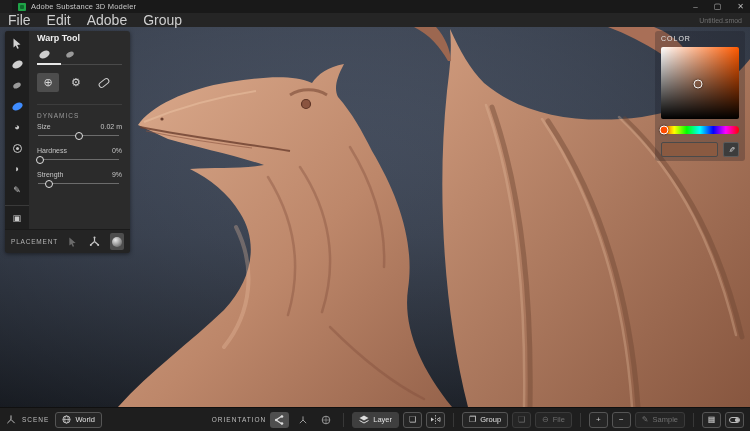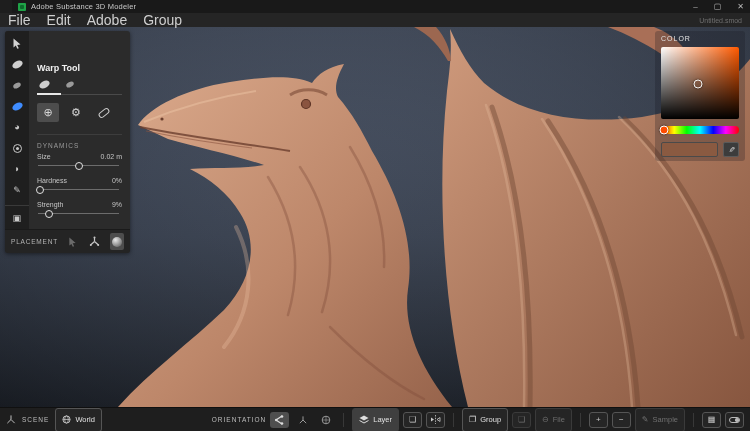--- a/index.html
+++ b/index.html
@@ -36,21 +36,21 @@
   .strip-icon { width:16px; height:14px; display:flex; align-items:center; justify-content:center;
                 color:#c9c9c9; font-size:9px; line-height:1; }
   .blob { width:11px; height:7px; border-radius:50%; background:#cfcfcf; transform:rotate(-28deg); }
   .blob.small { width:8px; height:5px; background:#9a9a9a; }
   .blob.blue { background:#3f8cff; }
   .ring-dot { width:9px; height:9px; border:1.2px solid #c9c9c9; border-radius:50%; position:relative; }
   .ring-dot::after { content:""; position:absolute; left:50%; top:50%; width:3px; height:3px; margin:-1.5px;
                      background:#c9c9c9; border-radius:50%; }
   .strip-save { margin-top:auto; border-top:1px solid #3a3a3a; width:100%; display:flex; justify-content:center;
                 padding-top:5px; }
-  .tool-main { flex:1; padding:2px 8px 4px; display:flex; flex-direction:column;justify-content:flex-end; }
+  .tool-main { flex:1; padding:2px 8px 4px; display:flex; flex-direction:column; }
   .tool-title { font-size:9px; font-weight:bold; color:#f0f0f0; margin-bottom:6px; }
   .tab-row { display:flex; gap:16px; align-items:center; padding:2px 2px 6px; border-bottom:1px solid #4a4a4a; position:relative; }
   .tab-row .indicator { position:absolute; left:0; bottom:-1px; width:24px; height:2px; background:#e8e8e8; }
   .btn-row { display:flex; gap:6px; margin:8px 0 6px; }
   .sq-btn { width:22px; height:19px; border-radius:2px; display:flex; align-items:center; justify-content:center;
             color:#d5d5d5; font-size:11px; }
   .sq-btn.active { background:#4d4d4d; }
   .bandaid { width:12px; height:6px; border:1.2px solid #c9c9c9; border-radius:3px; transform:rotate(-38deg); }
   .section-label { font-size:6.5px; color:#9a9a9a; letter-spacing:1px; margin:6px 0 4px; border-top:1px solid #3d3d3d; padding-top:7px; }
   .slider { margin-bottom:7px; }
@@ -83,21 +83,21 @@
   .picker-btn { width:16px; height:15px; background:#3c3c3c; border:1px solid #5a5a5a; border-radius:2px;
                 display:flex; align-items:center; justify-content:center; color:#ddd; font-size:8px; }
   .picker-btn span { display:inline-block; transform:rotate(90deg); }
 
   
   .statusbar { position:absolute; left:0; right:0; bottom:0; height:24px; background:#1e1e1e; border-top:1px solid #101010;
                display:flex; align-items:center; padding:0 6px; z-index:30; }
   .sb-left { display:flex; align-items:center; gap:6px; }
   .sb-label { font-size:6.5px; color:#bdbdbd; letter-spacing:1px; }
   .chip { display:flex; align-items:center; gap:4px; border:1px solid #555; border-radius:3px; padding:2px 6px;
-          font-size:7.5px; color:#e0e0e0; background:#252525; height:24px; }
+          font-size:7.5px; color:#e0e0e0; background:#252525; height:16px; }
   .chip.filled { background:#3f3f3f; border-color:#3f3f3f; }
   .chip.dim, .icon-chip.dim { color:#6f6f6f; border-color:#3a3a3a; }
   .icon-chip { width:19px; height:16px; border:1px solid #555; border-radius:3px; background:#252525;
                display:flex; align-items:center; justify-content:center; color:#ccc; font-size:8px; }
   .sb-right { margin-left:auto; display:flex; align-items:center; gap:4px; }
   .ori-btn { width:19px; height:16px; border-radius:3px; display:flex; align-items:center; justify-content:center; color:#c7c7c7; }
   .ori-btn.selected { background:#4f4f4f; }
   .sb-sep { width:1px; height:14px; background:#383838; margin:0 4px; }
   .toggle-pill { width:11px; height:6px; border:1px solid #bbb; border-radius:3px; position:relative; }
   .toggle-pill::after { content:""; position:absolute; right:0.5px; top:0.5px; width:3.5px; height:3.5px; background:#bbb; border-radius:50%; }

